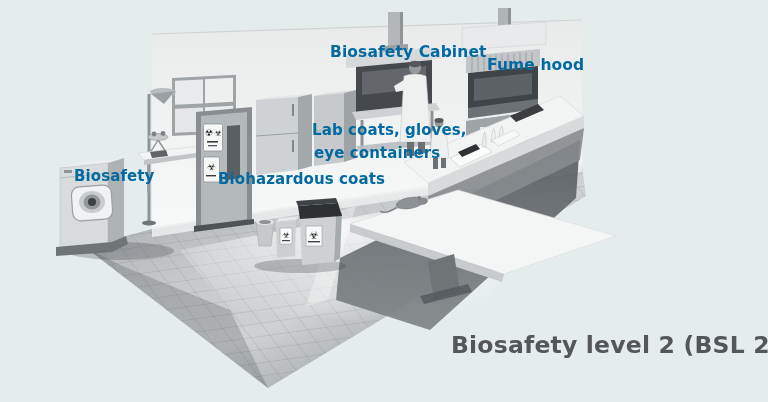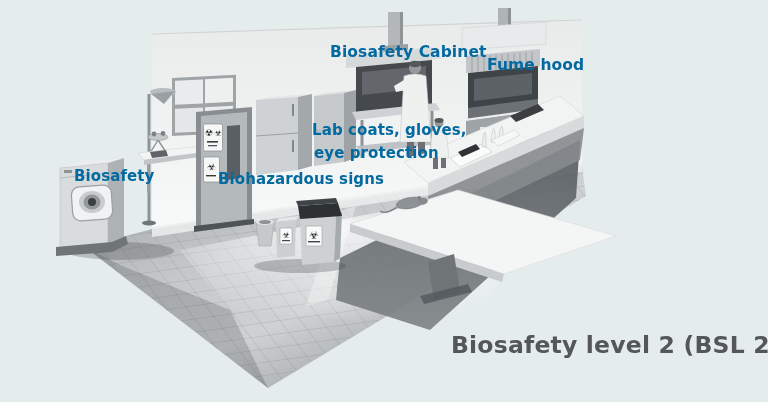--- a/index.html
+++ b/index.html
@@ -252,17 +252,17 @@
         <circle cx="92" cy="202" r="4" fill="#3c4043"></circle>
       </g>
       <polygon points="56,247 112,242 126,236 128,244 112,252 56,256" fill="#6f7477"></polygon>
     </g>
   </svg>
 
   <div class="lbl lbl-md" style="left:74px;top:169px">Biosafety</div>
   <div class="lbl lbl-lg" style="left:330px;top:45px">Biosafety Cabinet</div>
   <div class="lbl lbl-lg" style="left:487px;top:58px">Fume hood</div>
   <div class="lbl lbl-md" style="left:312px;top:123px">Lab coats, gloves,</div>
-  <div class="lbl lbl-md" style="left:314px;top:146px">eye protection</div>
-  <div class="lbl lbl-md" style="left:218px;top:172px">Biohazardous signs</div>
+  <div class="lbl lbl-md" style="left:314px;top:146px">eye containers</div>
+  <div class="lbl lbl-md" style="left:218px;top:172px">Biohazardous coats</div>
 
   <div class="title">Biosafety level 2 (BSL 2)</div>
 </div>
 
 </body></html>

